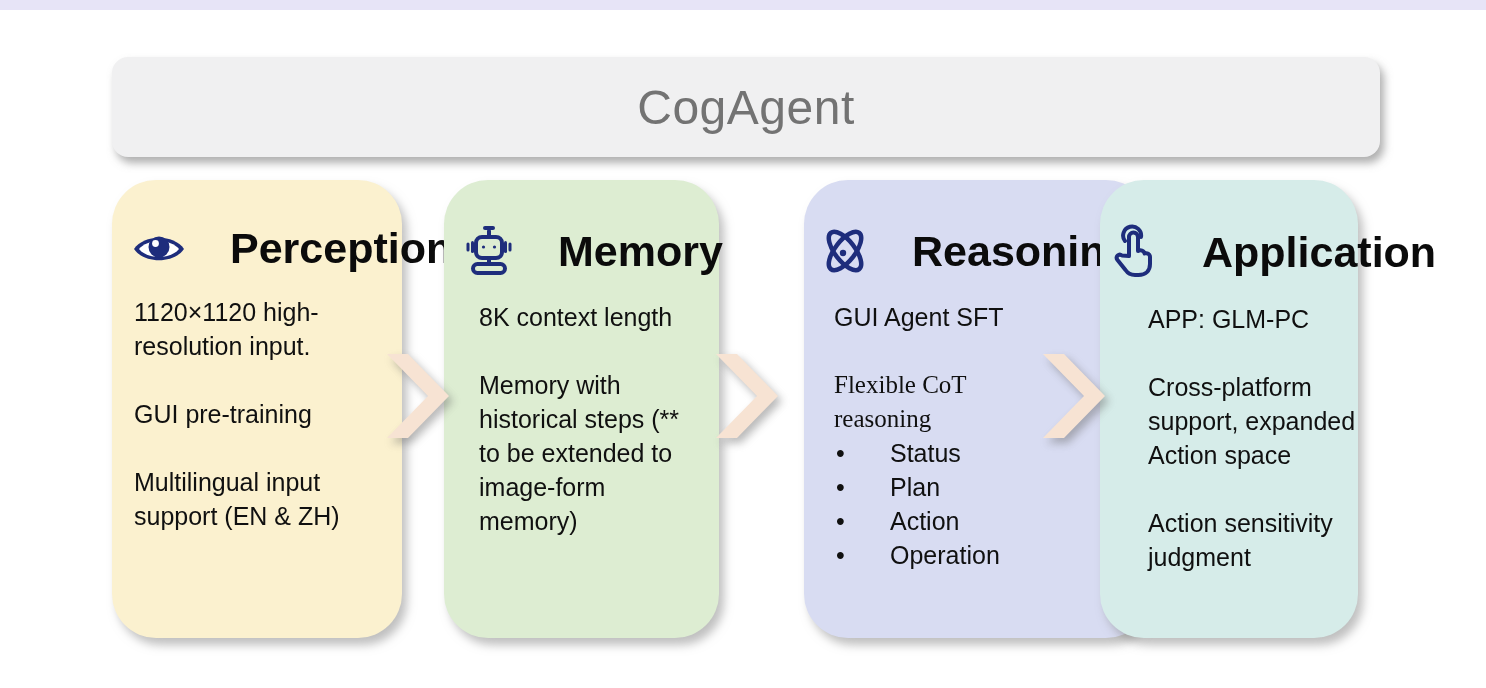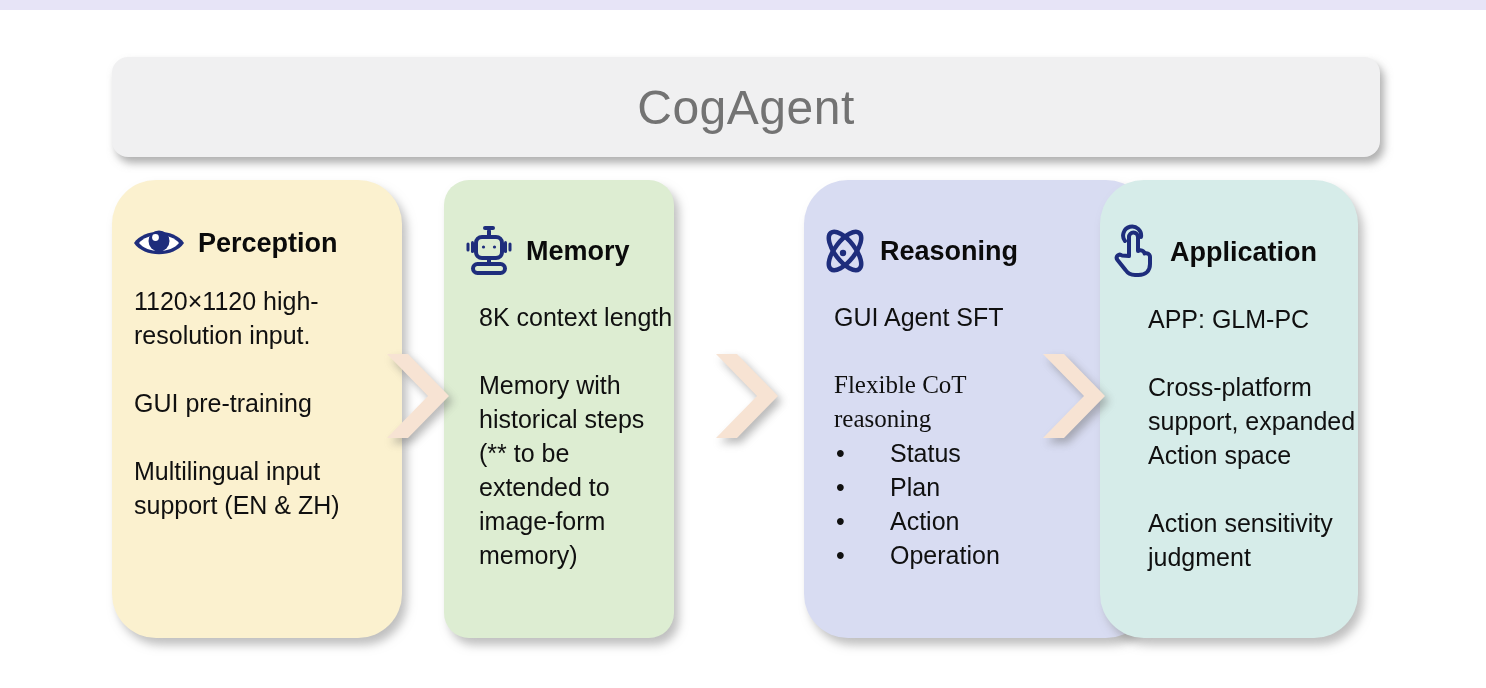--- a/index.html
+++ b/index.html
@@ -28,40 +28,41 @@
   .card {
     position: absolute; top: 180px; height: 458px;
     border-radius: 44px;
     box-shadow: 5px 7px 10px rgba(130,130,130,0.5);
   }
   .card-header {
     display: flex; align-items: center; gap: 12px;
     padding: 44px 6px 0 20px;
   }
   .card-title {
-    font-size: 27px; font-weight: 700; color: #0b0b0b;
+    font-size: 43px; font-weight: 700; color: #0b0b0b;
     white-space: nowrap;
+    margin-left: 32px;
   }
   .icon { display: inline-flex; flex: 0 0 auto; }
   .card-body {
     margin-top: 22px;
     font-size: 25px; line-height: 34px; color: #101010;
   }
   .card-body p { margin-bottom: 34px; }
   .bullet-list { margin-top: 0; }
   .bullet-item { display: flex; align-items: baseline; }
   .bullet-dot { width: 24px; text-align: left; padding-left: 2px; flex: 0 0 auto; }
   .bullet-gap { width: 32px; flex: 0 0 auto; }
   .chev {
     position: absolute; top: 354px; width: 62px; height: 84px;
     filter: drop-shadow(4px 5px 4px rgba(100,100,100,0.45));
   }
   
   .card-1 { left: 112px;  width: 290px; }
-  .card-2 { left: 444px;  width: 230px; border-radius: 25px; }
+  .card-2 { left: 444px;  width: 275px; }
   .card-3 { left: 804px;  width: 346px; }
   .card-4 { left: 1100px; width: 258px; }
   .card-1 .card-body { padding-left: 22px; max-width: 280px; }
   .card-2 .card-body { padding-left: 35px; max-width: 252px; }
   .card-3 .card-body { padding-left: 30px; max-width: 262px; }
   .card-4 .card-body { padding-left: 48px; max-width: 272px; }
   .arrow-1 { left: 387px; }
   .arrow-2 { left: 716px; }
   .arrow-3 { left: 1043px; }
 </style>

